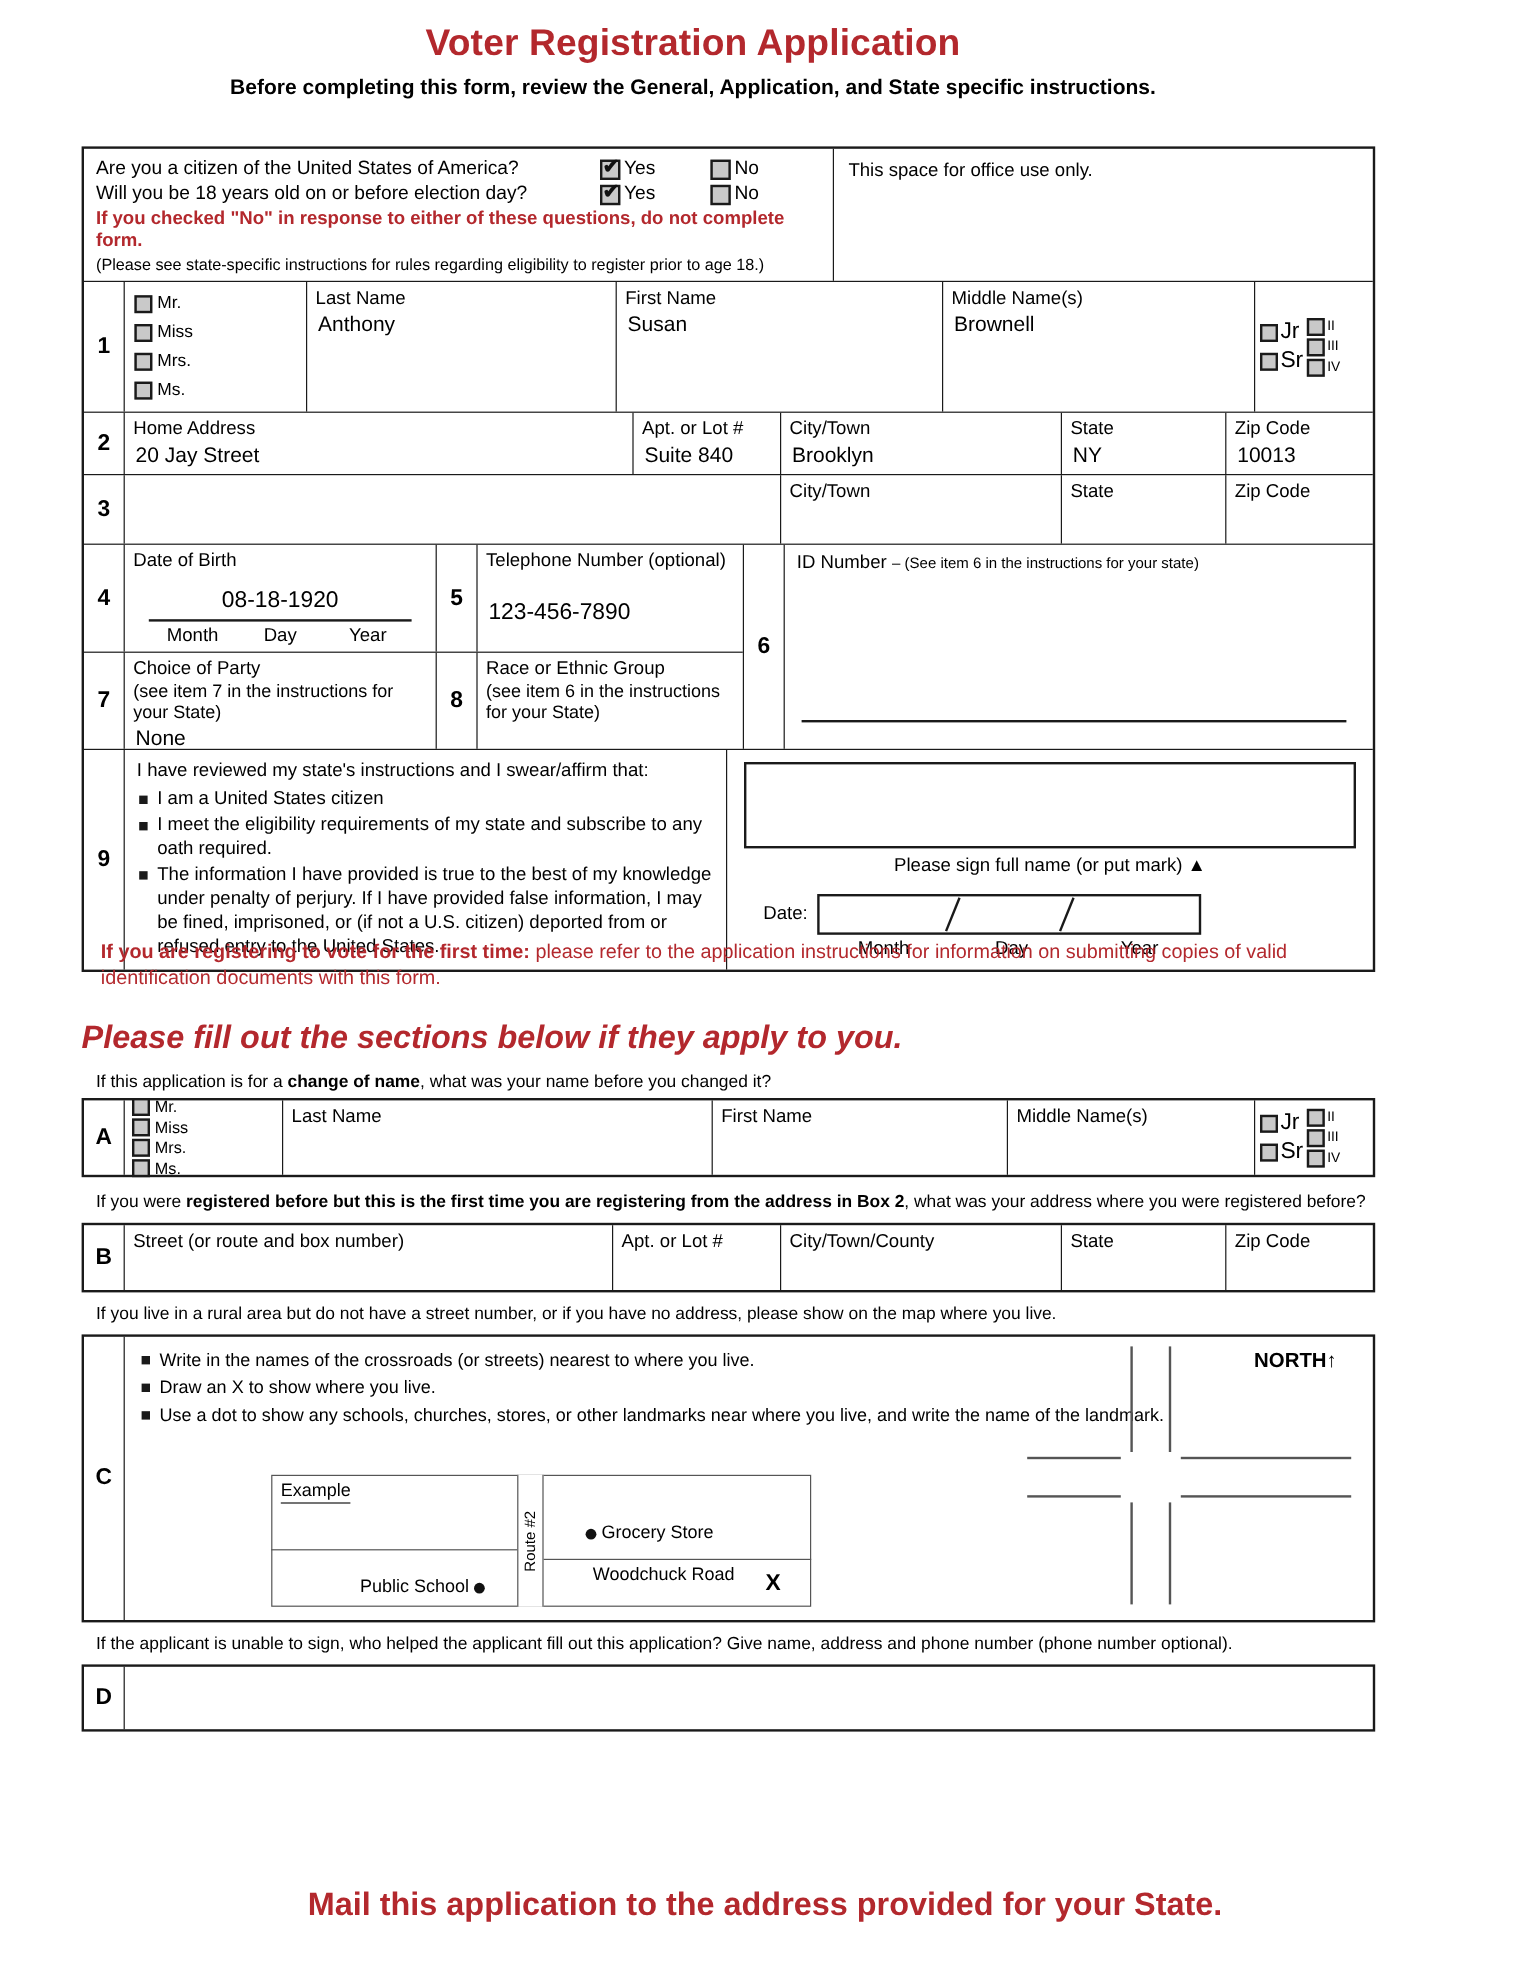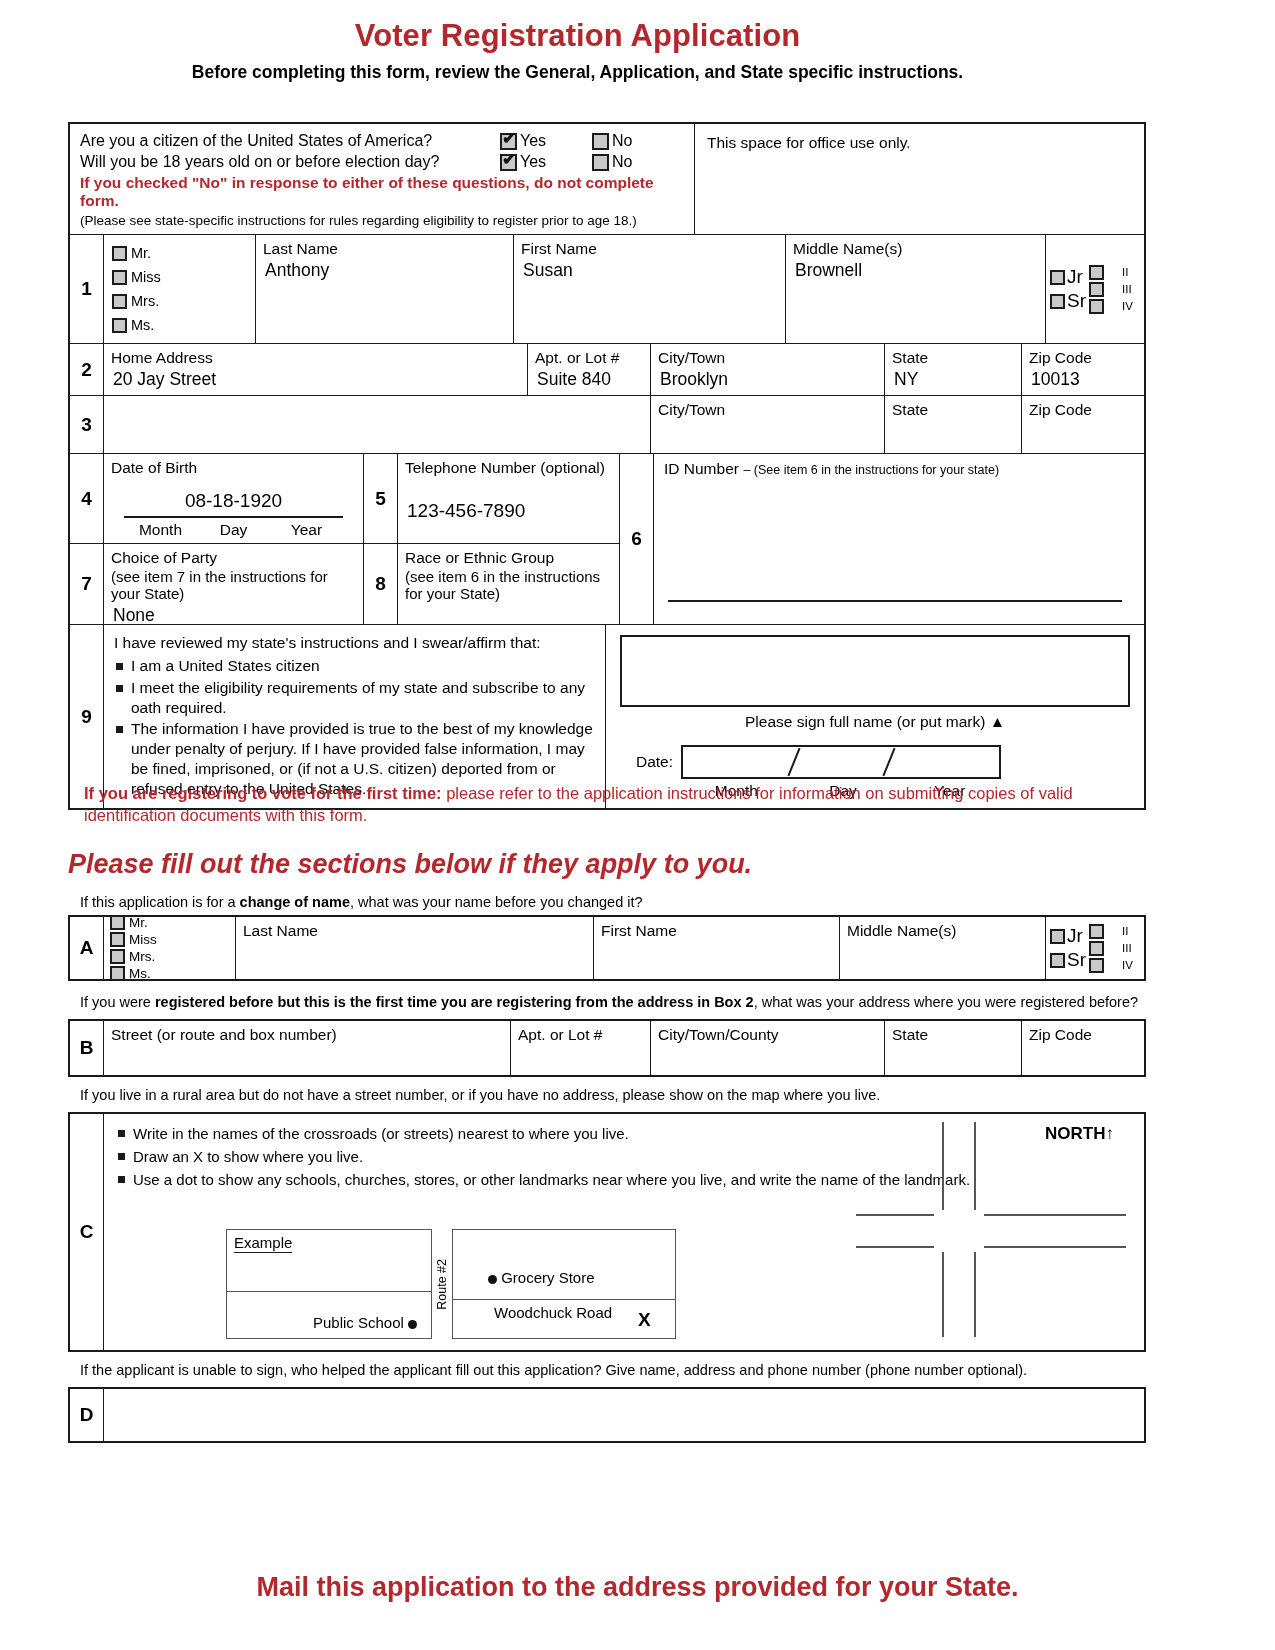--- a/index.html
+++ b/index.html
@@ -70,21 +70,21 @@
   .titles { display:flex; flex-wrap:wrap; align-content:center; padding:6px 4px 6px 8px; width:152px; flex:0 0 152px; }
   .tgrp { display:flex; align-items:center; width:72px; margin:4px 0; font-size:14.5px; }
   .tgrp .cbl { margin-left:4px; }
 
   
   .sufbox { display:flex; padding:4px 2px 4px 4px; }
   .sufcol1 { display:flex; flex-direction:column; justify-content:center; margin-right:3px; }
   .sufcol2 { display:flex; flex-direction:column; justify-content:center; }
   .sufrow { display:flex; align-items:center; margin:1px 0; font-size:19px; }
   .sufrow .cbl { margin-left:2px; }
-  .sufrow.tiny { margin:1px 0; font-size:11.5px;gap:16px; }
+  .sufrow.tiny { margin:1px 0; font-size:11.5px; }
 
   
   .oath-left { font-size:15.5px; line-height:1.3; padding:8px 10px 8px 10px; }
   .oath-left ul { list-style:none; margin:3px 0 0 0; padding:0; }
   .oath-left li { position:relative; padding-left:17px; margin-bottom:1px; }
   .oath-left li::before {
     content:""; position:absolute; left:2px; top:7px;
     width:7px; height:7px; background:#1a1a1a;
   }
   .sigwrap { flex:1 1 auto; padding:10px 14px 8px 14px; }
@@ -135,21 +135,21 @@
              border-left:1.5px solid #555; border-right:1.5px solid #555; background:#fff; }
   .ex-h1 { position:absolute; left:0; top:62px; width:205px; border-top:1.5px solid #555; }
   .ex-h2 { position:absolute; left:227px; top:70px; right:0; border-top:1.5px solid #555; }
   .ex-label { position:absolute; left:8px; top:5px; font-size:15px;
               border-bottom:1.5px solid #1a1a1a; padding-bottom:1px; }
   .ex-route { position:absolute; left:205px; top:0; width:22px; height:100%;
               display:flex; align-items:center; justify-content:center; }
   .ex-route span { writing-mode:vertical-rl; transform:rotate(180deg); font-size:12.5px; }
   .ex-grocery { position:absolute; left:262px; top:40px; font-size:15px; }
   .ex-wood { position:absolute; left:268px; top:75px; font-size:15px; }
-  .ex-school { position:absolute; left:87px; top:85px; font-size:15px; }
+  .ex-school { position:absolute; left:74px; top:85px; font-size:15px; }
   .ex-x { position:absolute; left:412px; top:80px; font-size:19px; font-weight:bold; }
   .dot { display:inline-block; width:9px; height:9px; border-radius:50%; background:#111;
          vertical-align:middle; }
 
   .cross { position:absolute; right:18px; top:8px; width:270px; height:215px; }
   .cv1 { position:absolute; left:86px; top:0; width:2px; height:100%; background:#555; }
   .cv2 { position:absolute; left:118px; top:0; width:2px; height:100%; background:#555; }
   .ch1 { position:absolute; left:0; top:92px; width:100%; height:2px; background:#555; }
   .ch2 { position:absolute; left:0; top:124px; width:100%; height:2px; background:#555; }
   .cmask1 { position:absolute; left:78px; top:88px; width:50px; height:42px; background:#fff; }

